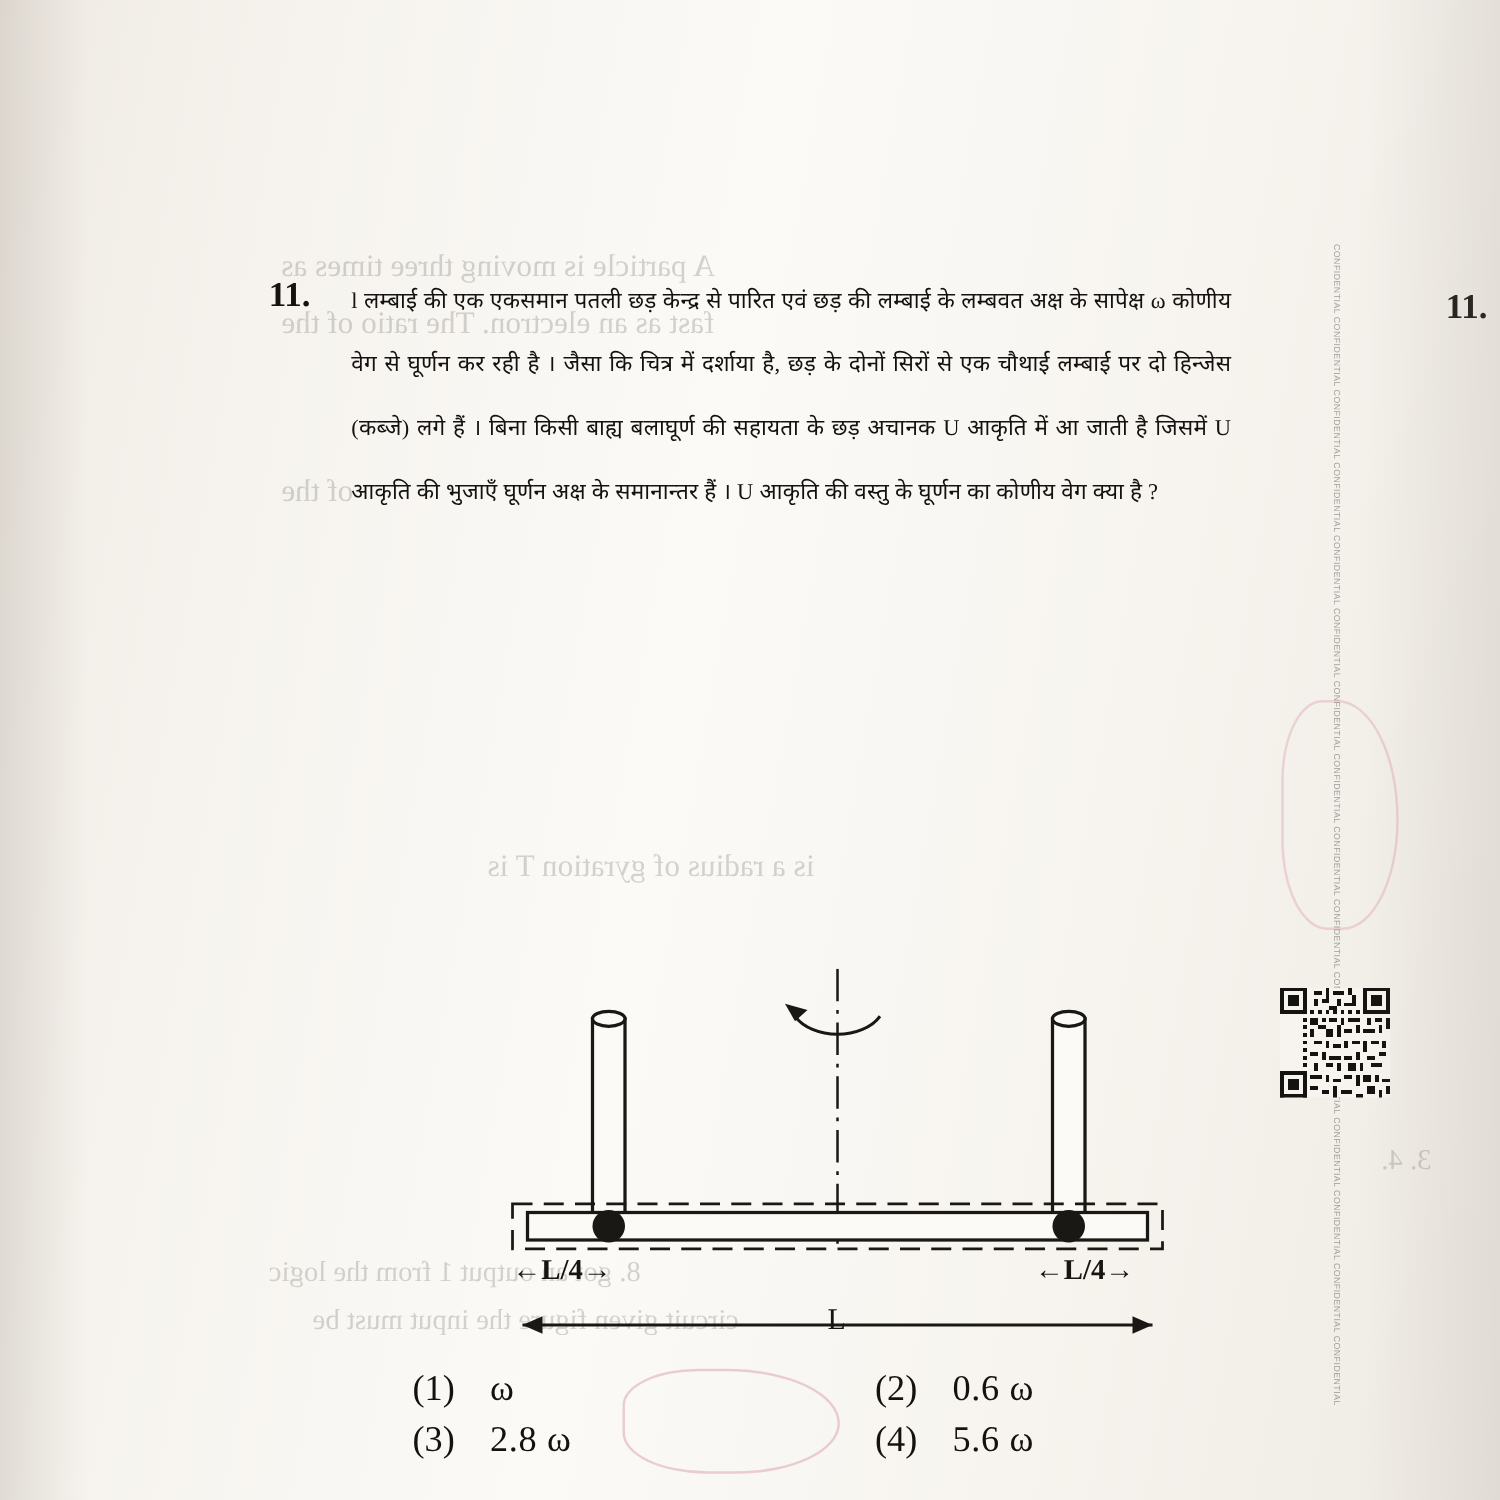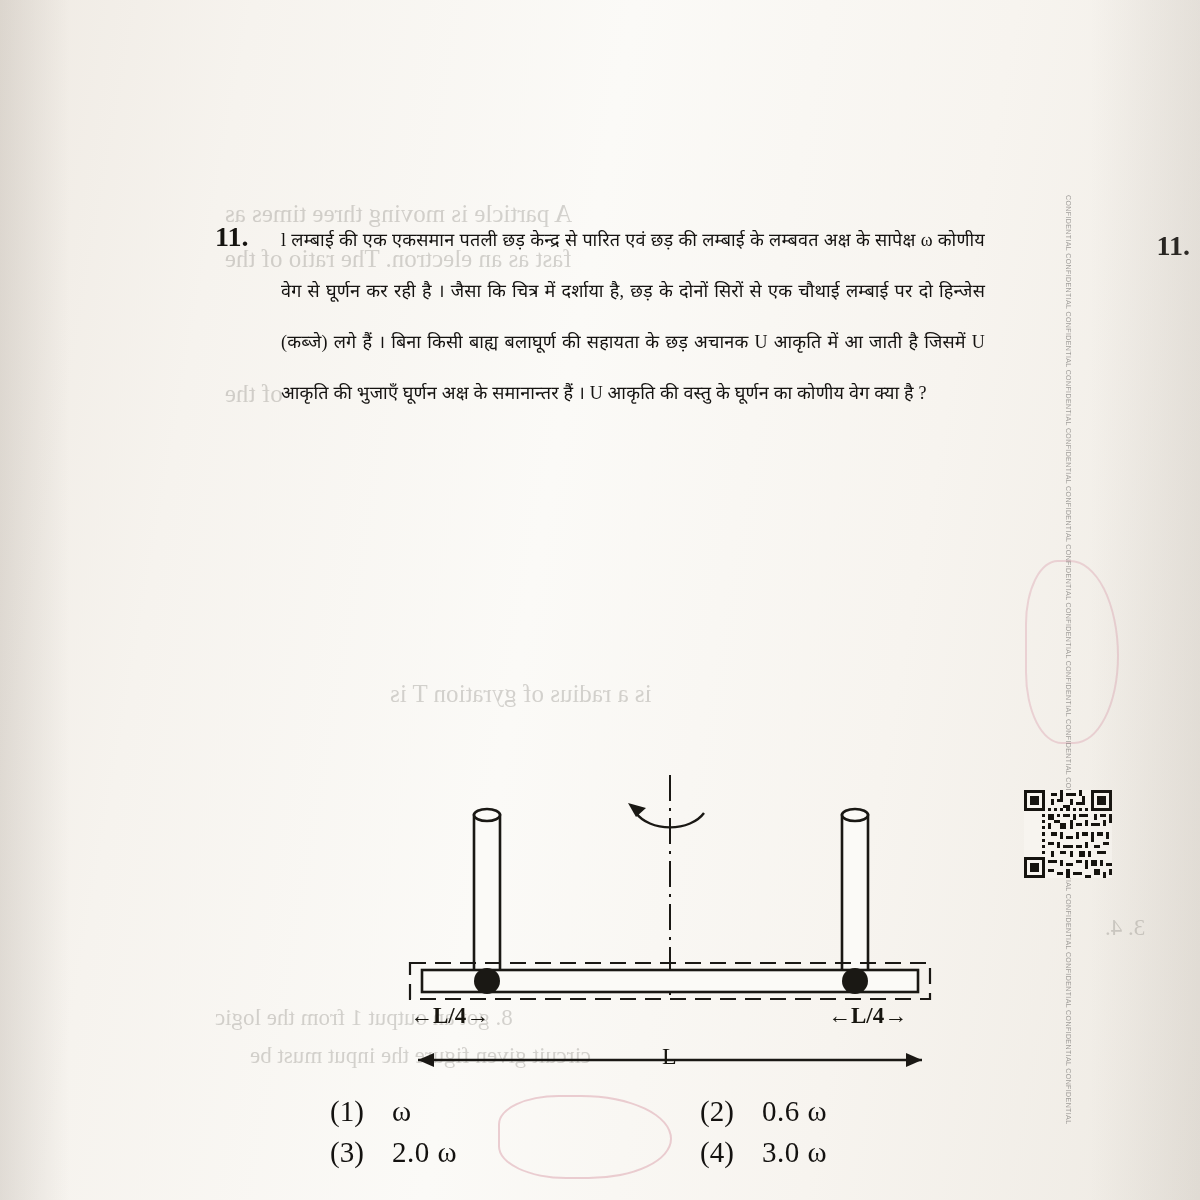--- a/index.html
+++ b/index.html
@@ -349,22 +349,22 @@
         <span class="opt-val">ω</span>
       </div>
       <div class="opt">
         <span class="opt-tag">(2)</span>
         <span class="opt-val">0.6 ω</span>
       </div>
     </div>
     <div class="opt-row">
       <div class="opt opt-a">
         <span class="opt-tag">(3)</span>
-        <span class="opt-val">2.0 ω</span>
+        <span class="opt-val">2.8 ω</span>
       </div>
       <div class="opt">
         <span class="opt-tag">(4)</span>
-        <span class="opt-val">3.0 ω</span>
+        <span class="opt-val">5.6 ω</span>
       </div>
     </div>
   </div>
 
 </div>
 
 </body></html>

